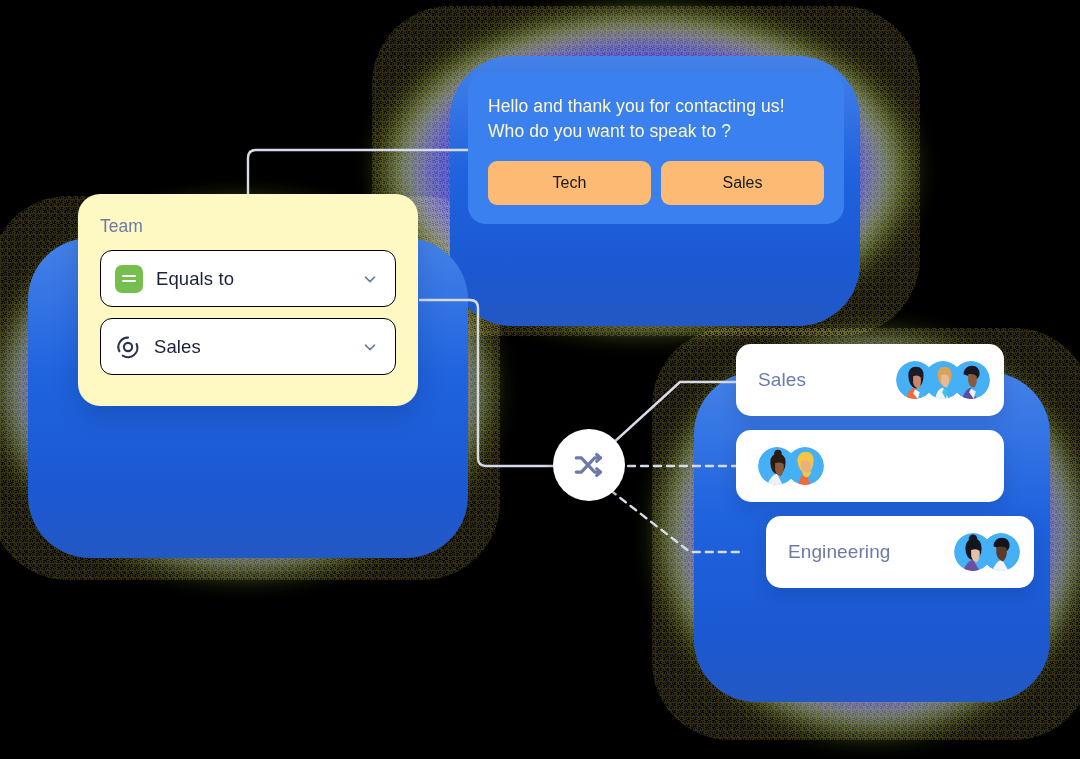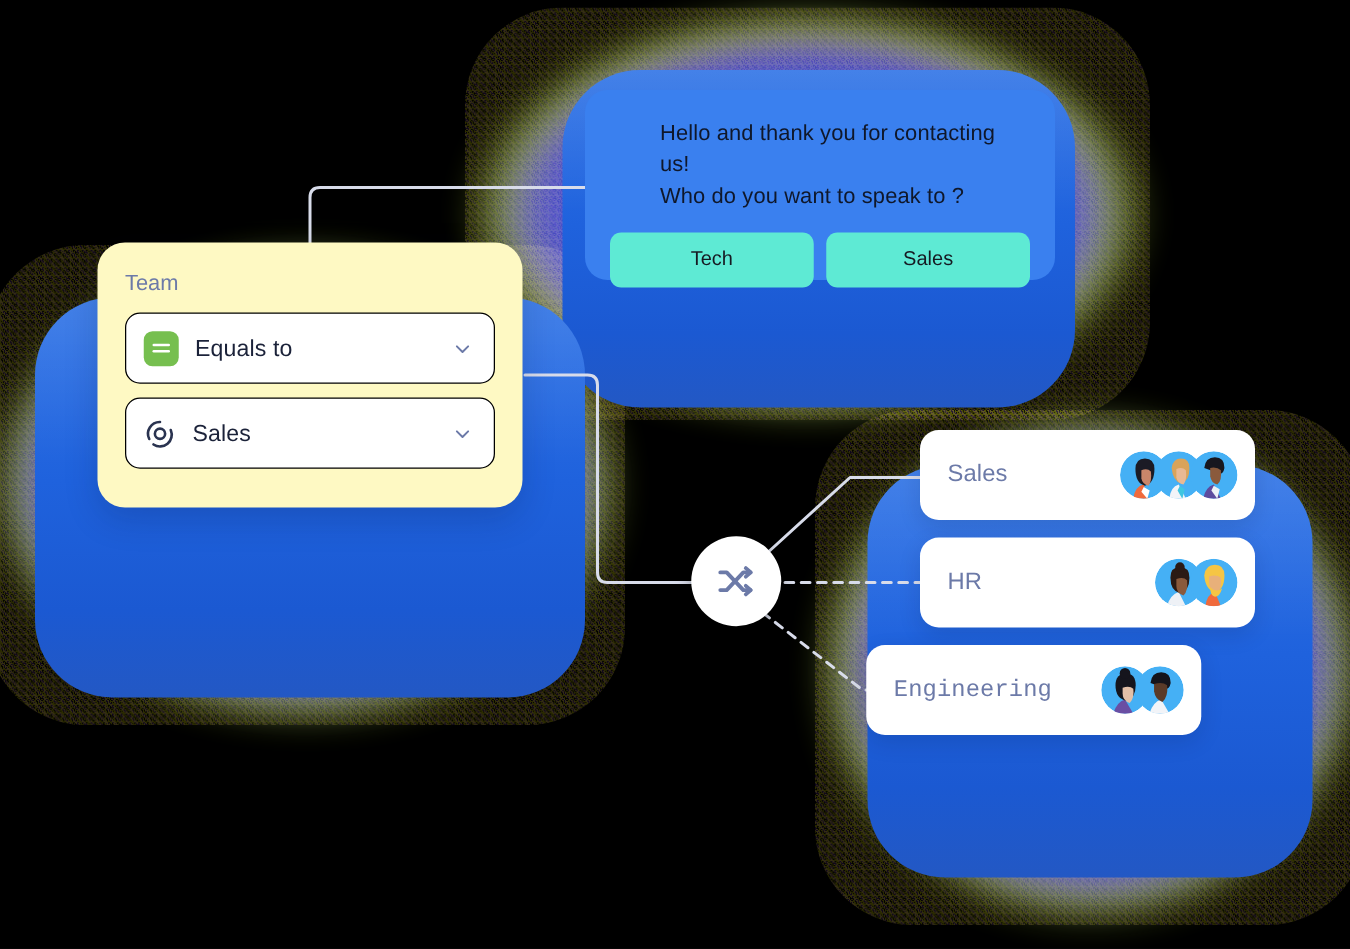--- a/index.html
+++ b/index.html
@@ -69,36 +69,35 @@
   
   #chat-bubble {
     position: absolute;
     left: 468px; top: 72px;
     width: 376px; height: 152px;
     background: #3a80ef;
     border-radius: 18px;
     padding: 22px 20px 18px 20px;
   }
   #chat-bubble .msg {
-    color: #0f172a;
+    color: #fef9c3;
     font-size: 17.5px;
     line-height: 25px;
     font-weight: 400;
     letter-spacing: .1px;
-    margin-left: 40px;
   }
   #chat-bubble .choices {
     display: flex;
     gap: 10px;
     margin-top: 17px;
   }
   .choice-btn {
     flex: 1;
     height: 44px;
-    background: #5eead4;
+    background: #fdba74;
     border-radius: 9px;
     border: none;
     color: #161a22;
     font-size: 16px;
     font-family: "Liberation Sans", sans-serif;
     cursor: pointer;
     display: flex;
     align-items: center;
     justify-content: center;
   }
@@ -297,40 +296,39 @@
         <circle cx="20" cy="20" r="20" fill="#45b0f5"></circle>
         <path d="M11 40 q2-10 9-12 l6 12 z" fill="#5d4b9e"></path>
         <path d="M12 14 q1-9 9-9 q8 0 8 9 q-1 5-4 5 q-7-3-13-5z" fill="#17171f"></path>
         <path d="M17 14 q6-1 9 2 q1 9-3 12 q-5-1-6-7z" fill="#8a5a3c"></path>
         <path d="M20 29 l5 3 l-2 8 l-5-7z" fill="#eef1f6"></path>
       </svg>
     </span>
   </div>
 
   <div class="team-item" style="left:736px; top:430px;">
-    <span class="t-label">HR</span>
     <span class="avatars">
       <svg class="av" viewBox="0 0 40 40">
         <circle cx="20" cy="20" r="20" fill="#45b0f5"></circle>
         <path d="M10 40 q3-10 10-12 l6 12 z" fill="#eef1f6"></path>
         <path d="M13 16 q0-9 8-9 q8 0 8 9 q0 11-8 13 q-8-2-8-13z" fill="#2b1a14"></path>
         <circle cx="21" cy="7" r="4" fill="#2b1a14"></circle>
         <path d="M18 17 q6-2 9 1 q1 9-3 13 q-6-2-6-8z" fill="#8a5a3c"></path>
       </svg>
       <svg class="av" viewBox="0 0 40 40">
         <circle cx="20" cy="20" r="20" fill="#45b0f5"></circle>
         <path d="M13 40 q1-10 8-12 l5 12 z" fill="#f06a3c"></path>
         <path d="M12 14 q1-9 9-9 q8 0 8 9 q0 12-8 14 q-8-2-9-14z" fill="#f5c544"></path>
         <path d="M16 15 q6-2 10 1 q1 9-3 13 q-6-2-7-8z" fill="#e8b07a"></path>
         <path d="M17 24 q5 5 10 1 q-2 7-6 7 q-4-1-4-8z" fill="#f5c544"></path>
       </svg>
     </span>
   </div>
 
-  <div class="team-item" style="left:693px; top:516px;font-family:Liberation Mono, monospace;">
+  <div class="team-item" style="left:766px; top:516px;">
     <span class="t-label">Engineering</span>
     <span class="avatars">
       <svg class="av" viewBox="0 0 40 40">
         <circle cx="20" cy="20" r="20" fill="#45b0f5"></circle>
         <path d="M10 40 q3-10 10-12 l7 12 z" fill="#6a4ea3"></path>
         <path d="M12 16 q0-10 9-10 q8 0 8 10 q0 11-8 13 q-9-2-9-13z" fill="#15151d"></path>
         <circle cx="20" cy="6" r="4.5" fill="#15151d"></circle>
         <path d="M18 18 q6-2 9 1 q1 8-3 12 q-6-2-6-8z" fill="#e3c0a8"></path>
       </svg>
       <svg class="av" viewBox="0 0 40 40">

